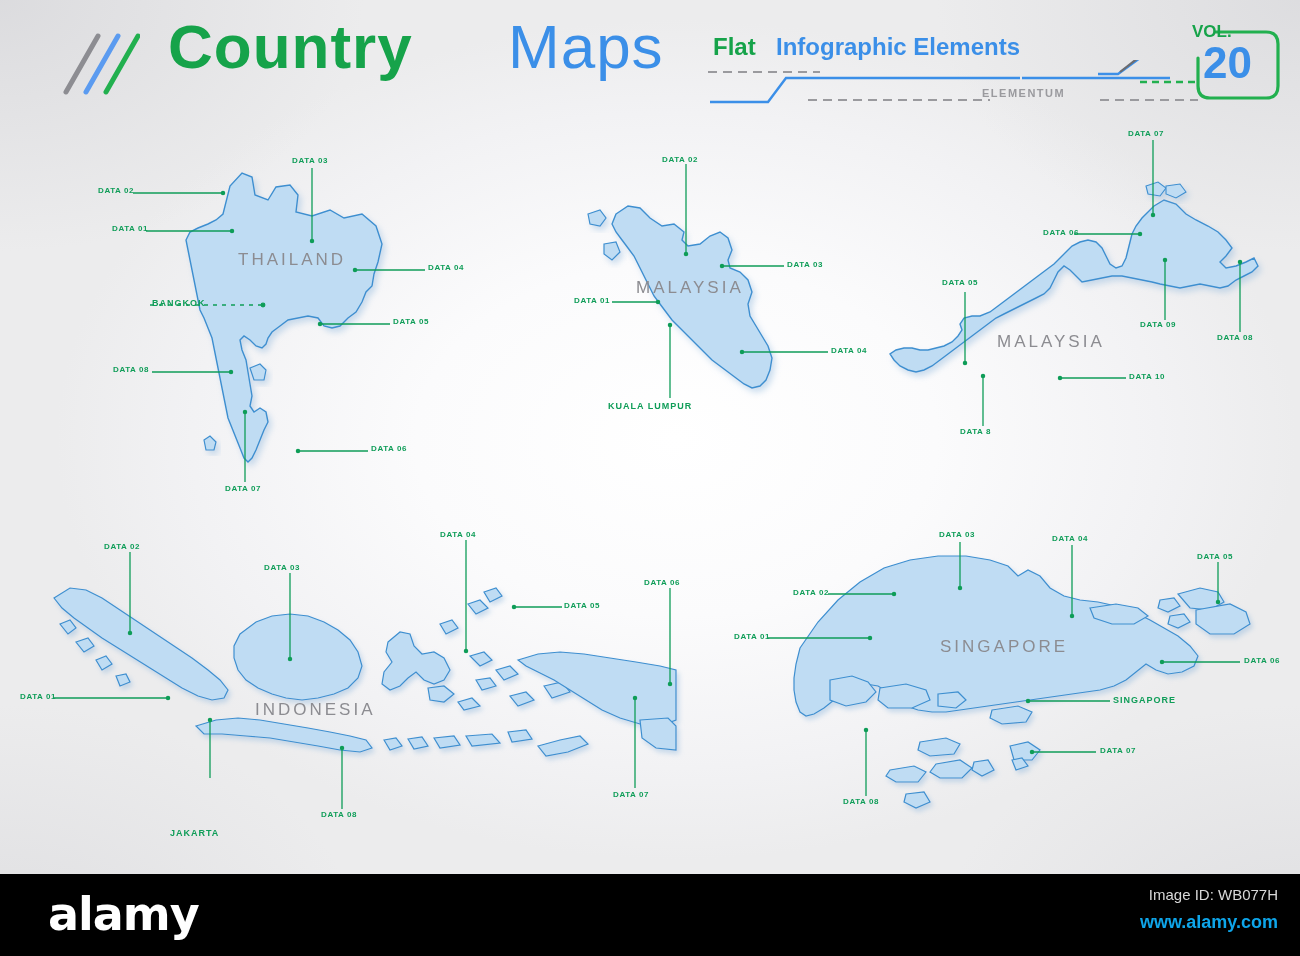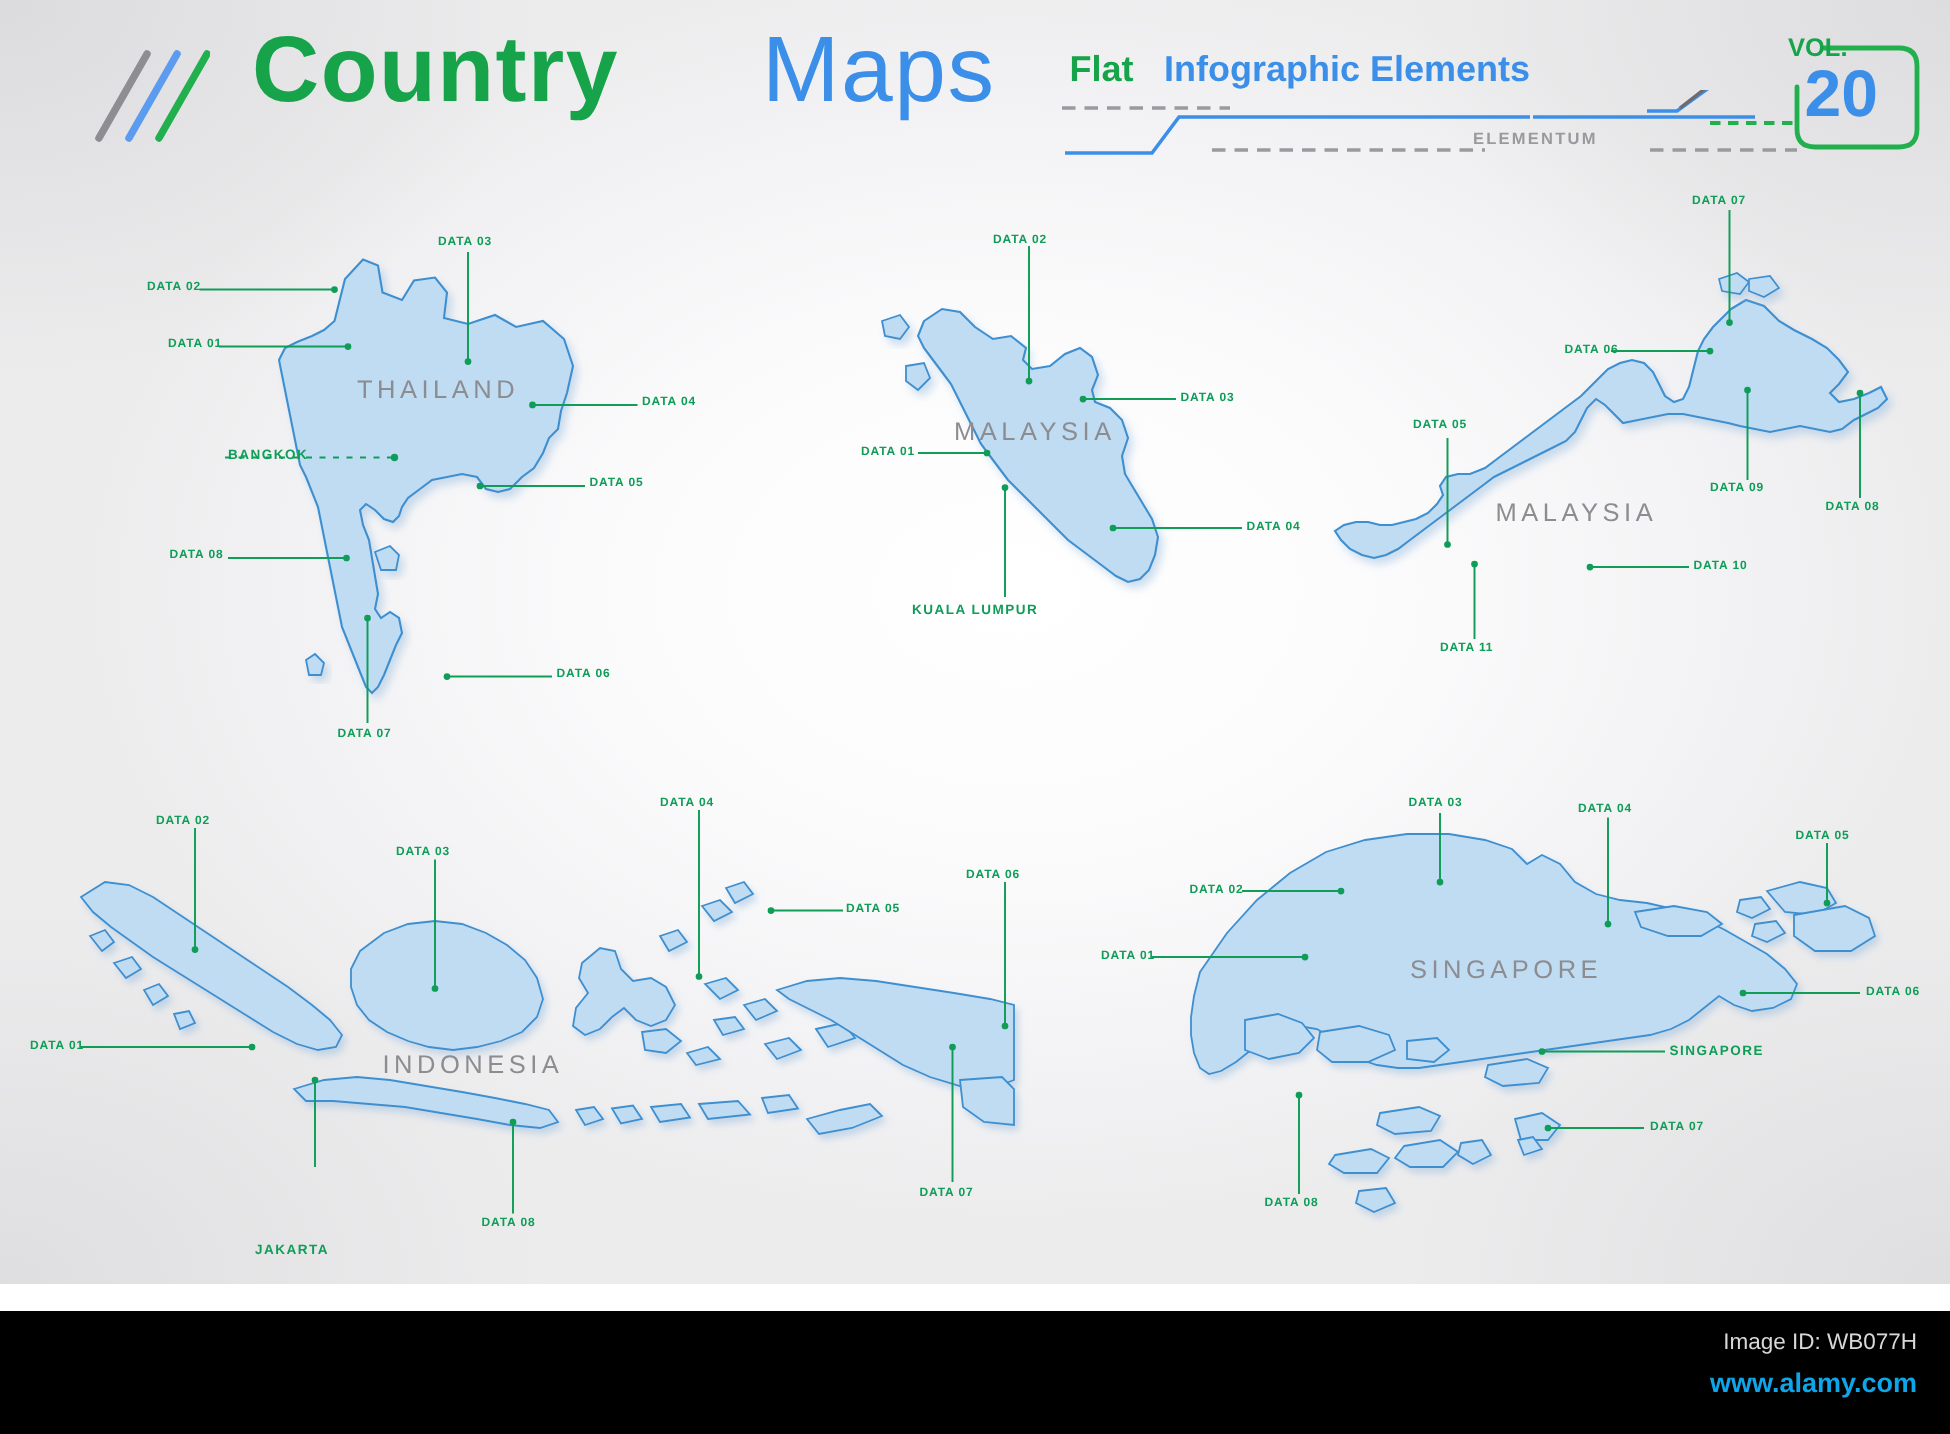--- a/index.html
+++ b/index.html
@@ -4,21 +4,21 @@
 <style>
   * { margin:0; padding:0; box-sizing:border-box; }
   html,body { width:1300px; height:956px; }
   body {
     font-family:"Liberation Sans", sans-serif;
     background:#ffffff;
     overflow:hidden;
     position:relative;
   }
   #stage {
-    position:absolute; left:0; top:0; width:1300px; height:856px;
+    position:absolute; left:0; top:0; width:1300px; height:956px;
     background:
       radial-gradient(ellipse 620px 420px at 52% 46%, #ffffff 0%, #fbfbfc 42%, #f2f2f4 78%, #ececed 100%);
   }
   
   #stage:before{
     content:""; position:absolute; inset:0;
     background:
       radial-gradient(ellipse 520px 360px at 0% 0%, rgba(206,206,210,.55), rgba(206,206,210,0) 70%),
       radial-gradient(ellipse 520px 360px at 100% 0%, rgba(206,206,210,.5), rgba(206,206,210,0) 70%),
       radial-gradient(ellipse 520px 360px at 0% 100%, rgba(206,206,210,.45), rgba(206,206,210,0) 70%),
@@ -273,21 +273,21 @@
     </svg>
 
     <div class="country-name" style="left:117px;top:212px;">MALAYSIA</div>
 
     <div class="label" style="left:248px;top:9px;">DATA 07</div>
     <div class="label" style="left:163px;top:108px;">DATA 06</div>
     <div class="label" style="left:62px;top:158px;">DATA 05</div>
     <div class="label" style="left:260px;top:200px;">DATA 09</div>
     <div class="label" style="left:337px;top:213px;">DATA 08</div>
     <div class="label" style="left:249px;top:252px;text-align:center;">DATA 10</div>
-    <div class="label" style="left:80px;top:307px;">DATA 11</div>
+    <div class="label" style="left:80px;top:307px;">DATA 8</div>
   </div>
 
   <div class="map-panel" style="left:40px;top:520px;width:690px;height:310px;">
     <svg width="690" height="310" viewBox="0 0 690 310">
       <defs>
         <filter id="sh4" x="-15%" y="-15%" width="140%" height="140%">
           <feDropShadow dx="2.5" dy="3.5" stdDeviation="2.5" flood-color="#8fb8dd" flood-opacity="0.45"></feDropShadow>
         </filter>
       </defs>
       <g filter="url(#sh4)" fill="#bfdcf3" stroke="#3e8fd0" stroke-width="1.2">
@@ -442,17 +442,18 @@
     <div class="label" style="left:437px;top:32px;">DATA 05</div>
     <div class="label" style="left:33px;top:68px;">DATA 02</div>
     <div class="label" style="left:-26px;top:112px;">DATA 01</div>
     <div class="label" style="left:484px;top:136px;">DATA 06</div>
     <div class="label city" style="left:353px;top:175px;">SINGAPORE</div>
     <div class="label" style="left:340px;top:226px;">DATA 07</div>
     <div class="label" style="left:83px;top:277px;">DATA 08</div>
   </div>
 
   <div id="footer">
+    <div class="alamy-logo">alamy</div>
     <div class="img-id">Image ID: WB077H</div>
     <div class="alamy-url">www.alamy.com</div>
   </div>
 
 </div>
 
 </body></html>

